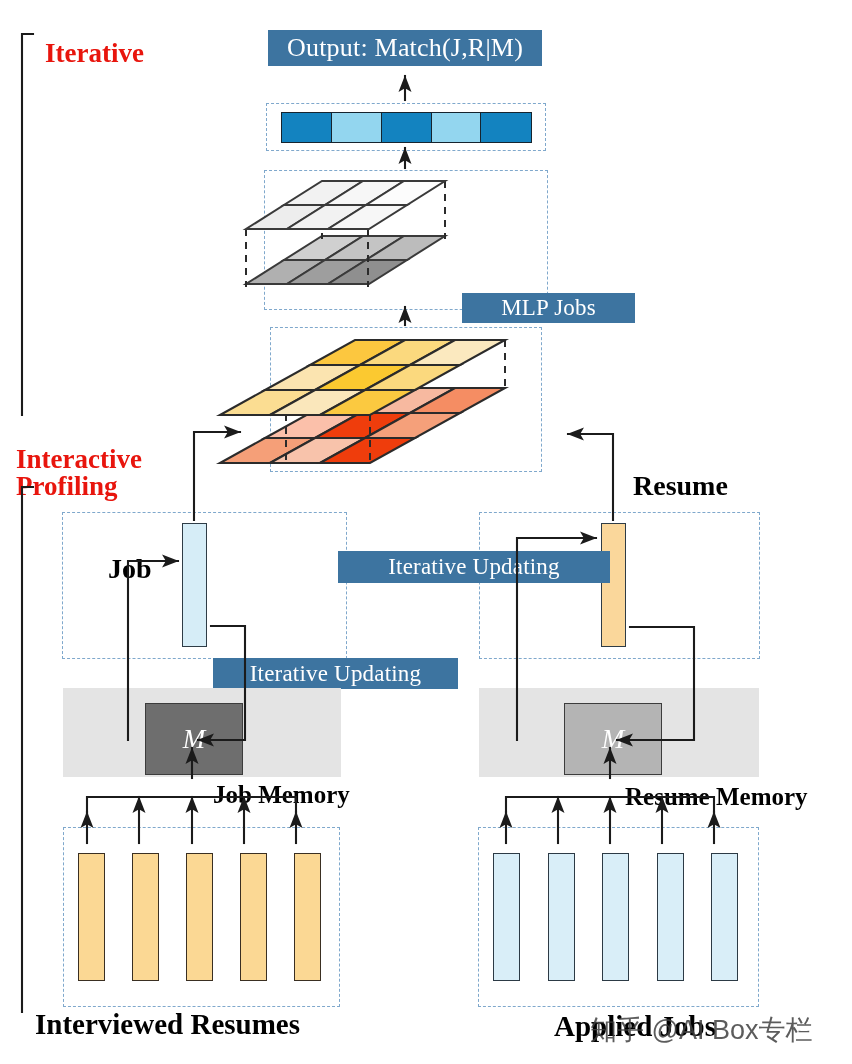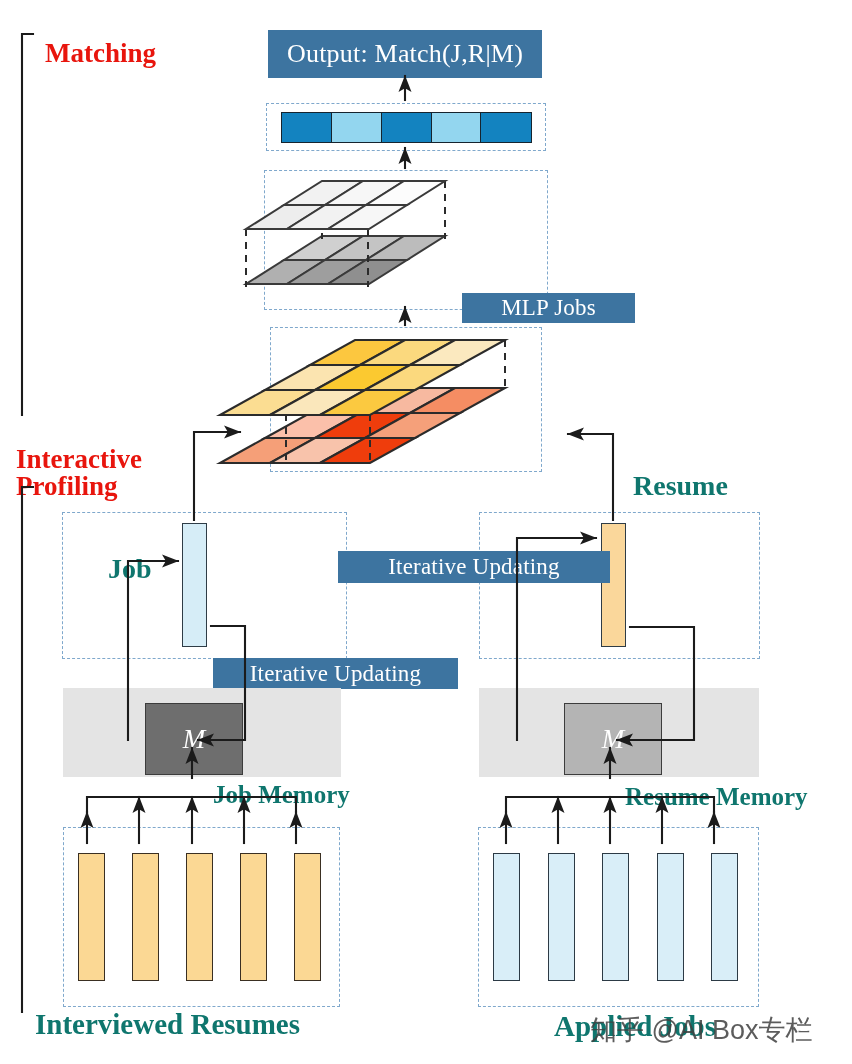--- a/index.html
+++ b/index.html
@@ -10,21 +10,21 @@
 
   
   .sect-label{color:#e8150d;font-weight:bold;font-family:"Liberation Serif",serif;
               line-height:1.0;white-space:pre-line;}
   #matching-label{left:45px;top:40px;font-size:27px;}
   #profiling-label{left:16px;top:446px;font-size:27px;text-align:left;width:165px;}
 
   
   .badge{background:#3d74a0;color:#ffffff;font-family:"Liberation Serif",serif;
          display:flex;align-items:center;justify-content:center;letter-spacing:.2px;}
-  #output-badge{left:268px;top:30px;width:274px;height:48px;font-size:26px;}
+  #output-badge{left:268px;top:30px;width:274px;height:36px;font-size:26px;}
   #mlp-badge{left:462px;top:293px;width:173px;height:30px;font-size:23px;}
   #iter-left-badge{left:213px;top:658px;width:245px;height:31px;font-size:23px;}
   #iter-right-badge{left:338px;top:551px;width:272px;height:32px;font-size:23px;}
 
   
   .dashdot{border:1.6px dashed #7fa8cc;box-sizing:border-box;background:transparent;}
   #vec-box{left:266px;top:103px;width:280px;height:48px;}
   #gray-box{left:264px;top:170px;width:284px;height:140px;}
   #orange-box{left:270px;top:327px;width:272px;height:145px;}
   #job-box{left:62px;top:512px;width:285px;height:147px;}
@@ -56,41 +56,41 @@
 
   
   .barstrip{display:flex;justify-content:space-between;align-items:flex-end;}
   #res-bars{left:78px;top:853px;width:243px;height:128px;}
   #job-bars{left:493px;top:853px;width:245px;height:128px;}
   .ibar{width:27px;height:128px;border:1.9px solid #332a20;box-sizing:border-box;}
   .ibar.orange{background:#fbd894;border-color:#3a2f22;}
   .ibar.blue{background:#d9eef8;border-color:#2c3a45;}
 
   
-  .cap{font-family:"Liberation Serif",serif;font-weight:bold;color:#0f766e;}
+  .cap{font-family:"Liberation Serif",serif;font-weight:bold;color:#000000;}
   #job-cap{left:108px;top:553px;font-size:28px;}
   #resume-cap{left:633px;top:470px;font-size:28px;}
   #jobmem-cap{left:213px;top:781px;font-size:25px;text-align:right;}
   #resmem-cap{left:625px;top:783px;font-size:25px;}
   #res-bottom-cap{left:35px;top:1008px;font-size:29px;text-align:right;}
   #job-bottom-cap{left:518px;top:1010px;font-size:29px;margin-left:36px;}
 
   
   #watermark{left:590px;top:1012px;font-size:27px;color:#404040;
              font-family:"Liberation Sans",sans-serif;opacity:.85;}
 
   svg.overlay{position:absolute;left:0;top:0;width:852px;height:1064px;
               pointer-events:none;overflow:visible;}
 </style>
 </head>
 <body>
 
 <div id="stage">
 
-  <div class="abs sect-label" id="matching-label">Matching</div>
+  <div class="abs sect-label" id="matching-label">Iterative</div>
 
   <div class="abs sect-label" id="profiling-label">Interactive
 Profiling</div>
 
   <div class="abs badge" id="output-badge">Output: Match(J,R|M)</div>
 
   <div class="abs dashdot" id="vec-box"></div>
   <div class="abs" id="vec-row">
     <div class="cell" style="background: rgb(19, 131, 192);"></div>
     <div class="cell" style="background: rgb(147, 214, 239);"></div>

